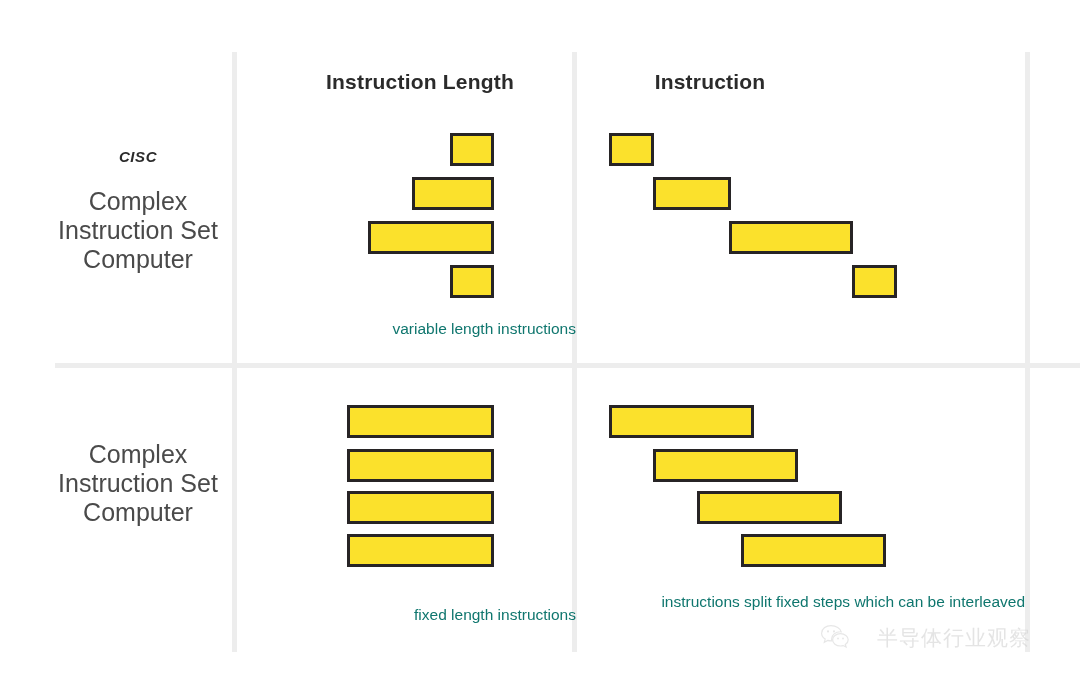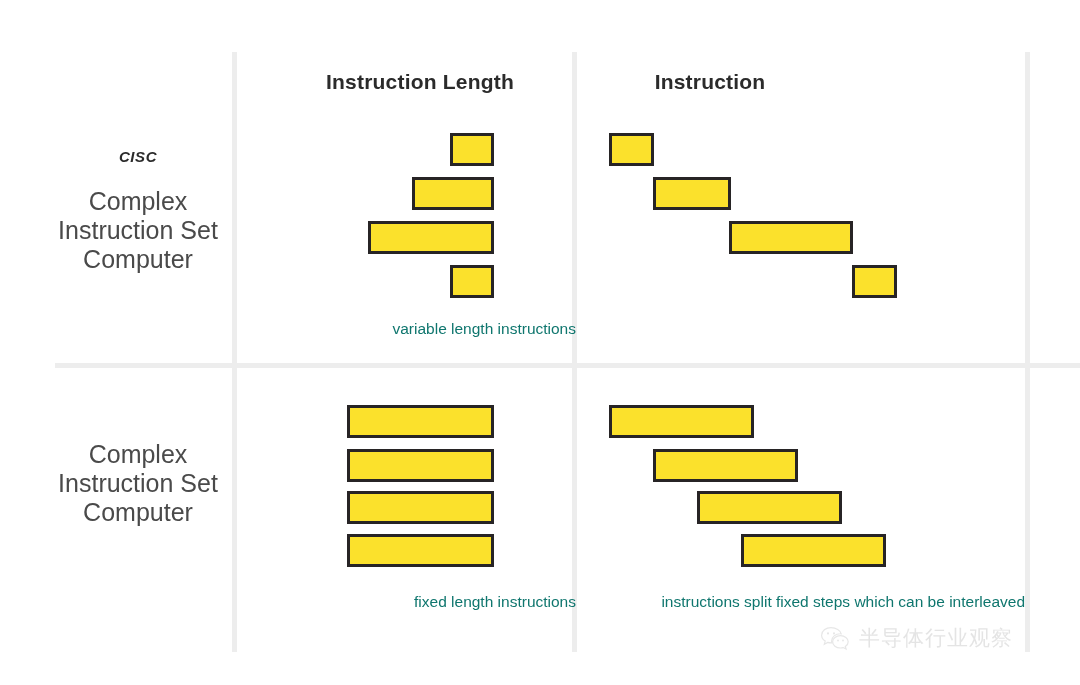--- a/index.html
+++ b/index.html
@@ -78,22 +78,22 @@
     position: absolute;
     background: #fbe12c;
     border: 3px solid #272425;
     box-sizing: border-box;
   }
 
   
   .watermark {
     position: absolute;
     display: flex;
-    align-items: flex-end;
-    gap: 9px;
+    align-items: flex-start;
+    gap: 27px;
     opacity: 0.55;
   }
   .watermark-text {
     font-size: 21px;
     color: #cfcfcf;
     letter-spacing: 1px;
     white-space: nowrap;
   }
   .wechat-icon {
     width: 30px;
@@ -150,21 +150,21 @@
       <div class="bar" style="left: 347px; top: 534px; width: 147px; height: 33px; background: rgb(251, 225, 44); border-color: rgb(39, 36, 37);"></div>
     </div>
   <div>
       <div class="bar" style="left: 609px; top: 405px; width: 145px; height: 33px; background: rgb(251, 225, 44); border-color: rgb(39, 36, 37);"></div>
       <div class="bar" style="left: 653px; top: 449px; width: 145px; height: 33px; background: rgb(251, 225, 44); border-color: rgb(39, 36, 37);"></div>
       <div class="bar" style="left: 697px; top: 491px; width: 145px; height: 33px; background: rgb(251, 225, 44); border-color: rgb(39, 36, 37);"></div>
       <div class="bar" style="left: 741px; top: 534px; width: 145px; height: 33px; background: rgb(251, 225, 44); border-color: rgb(39, 36, 37);"></div>
     </div>
 
   <div class="caption" style="left:286px;top:320px;width:290px;">variable length instructions</div>
-  <div class="caption" style="left:286px;top:593px;width:290px;">fixed length instructions</div>
+  <div class="caption" style="left:286px;top:606px;width:290px;">fixed length instructions</div>
   <div class="caption" style="left:575px;top:593px;width:450px;">instructions split fixed steps which can be interleaved</div>
 
   <div class="watermark" style="left:820px;top:624px;">
     <span class="wechat-icon">
       <svg width="30" height="26" viewBox="0 0 30 26" fill="none" aria-hidden="true">
         <path d="M11 1.6C5.8 1.6 1.6 5 1.6 9.2c0 2.4 1.4 4.5 3.6 5.9L4.3 18.2l3.4-1.8c1 .3 2.1.5 3.3.5.3 0 .6 0 .9-.03-.2-.6-.3-1.3-.3-1.9 0-4 3.9-7.2 8.7-7.2.3 0 .6 0 .9.04C20.4 4.3 16.2 1.6 11 1.6z" stroke="#d3d3d3" stroke-width="1.2" fill="none"></path>
         <circle cx="8" cy="7.4" r="1.05" fill="#d3d3d3"></circle>
         <circle cx="14" cy="7.4" r="1.05" fill="#d3d3d3"></circle>
         <path d="M20.4 9.6c-4.3 0-7.8 2.8-7.8 6.2 0 3.4 3.5 6.2 7.8 6.2 1 0 1.9-.15 2.8-.42l2.9 1.5-.8-2.6c1.8-1.15 2.9-2.85 2.9-4.68 0-3.4-3.5-6.2-7.8-6.2z" stroke="#d3d3d3" stroke-width="1.2" fill="none"></path>
         <circle cx="18" cy="14.5" r="0.95" fill="#d3d3d3"></circle>

